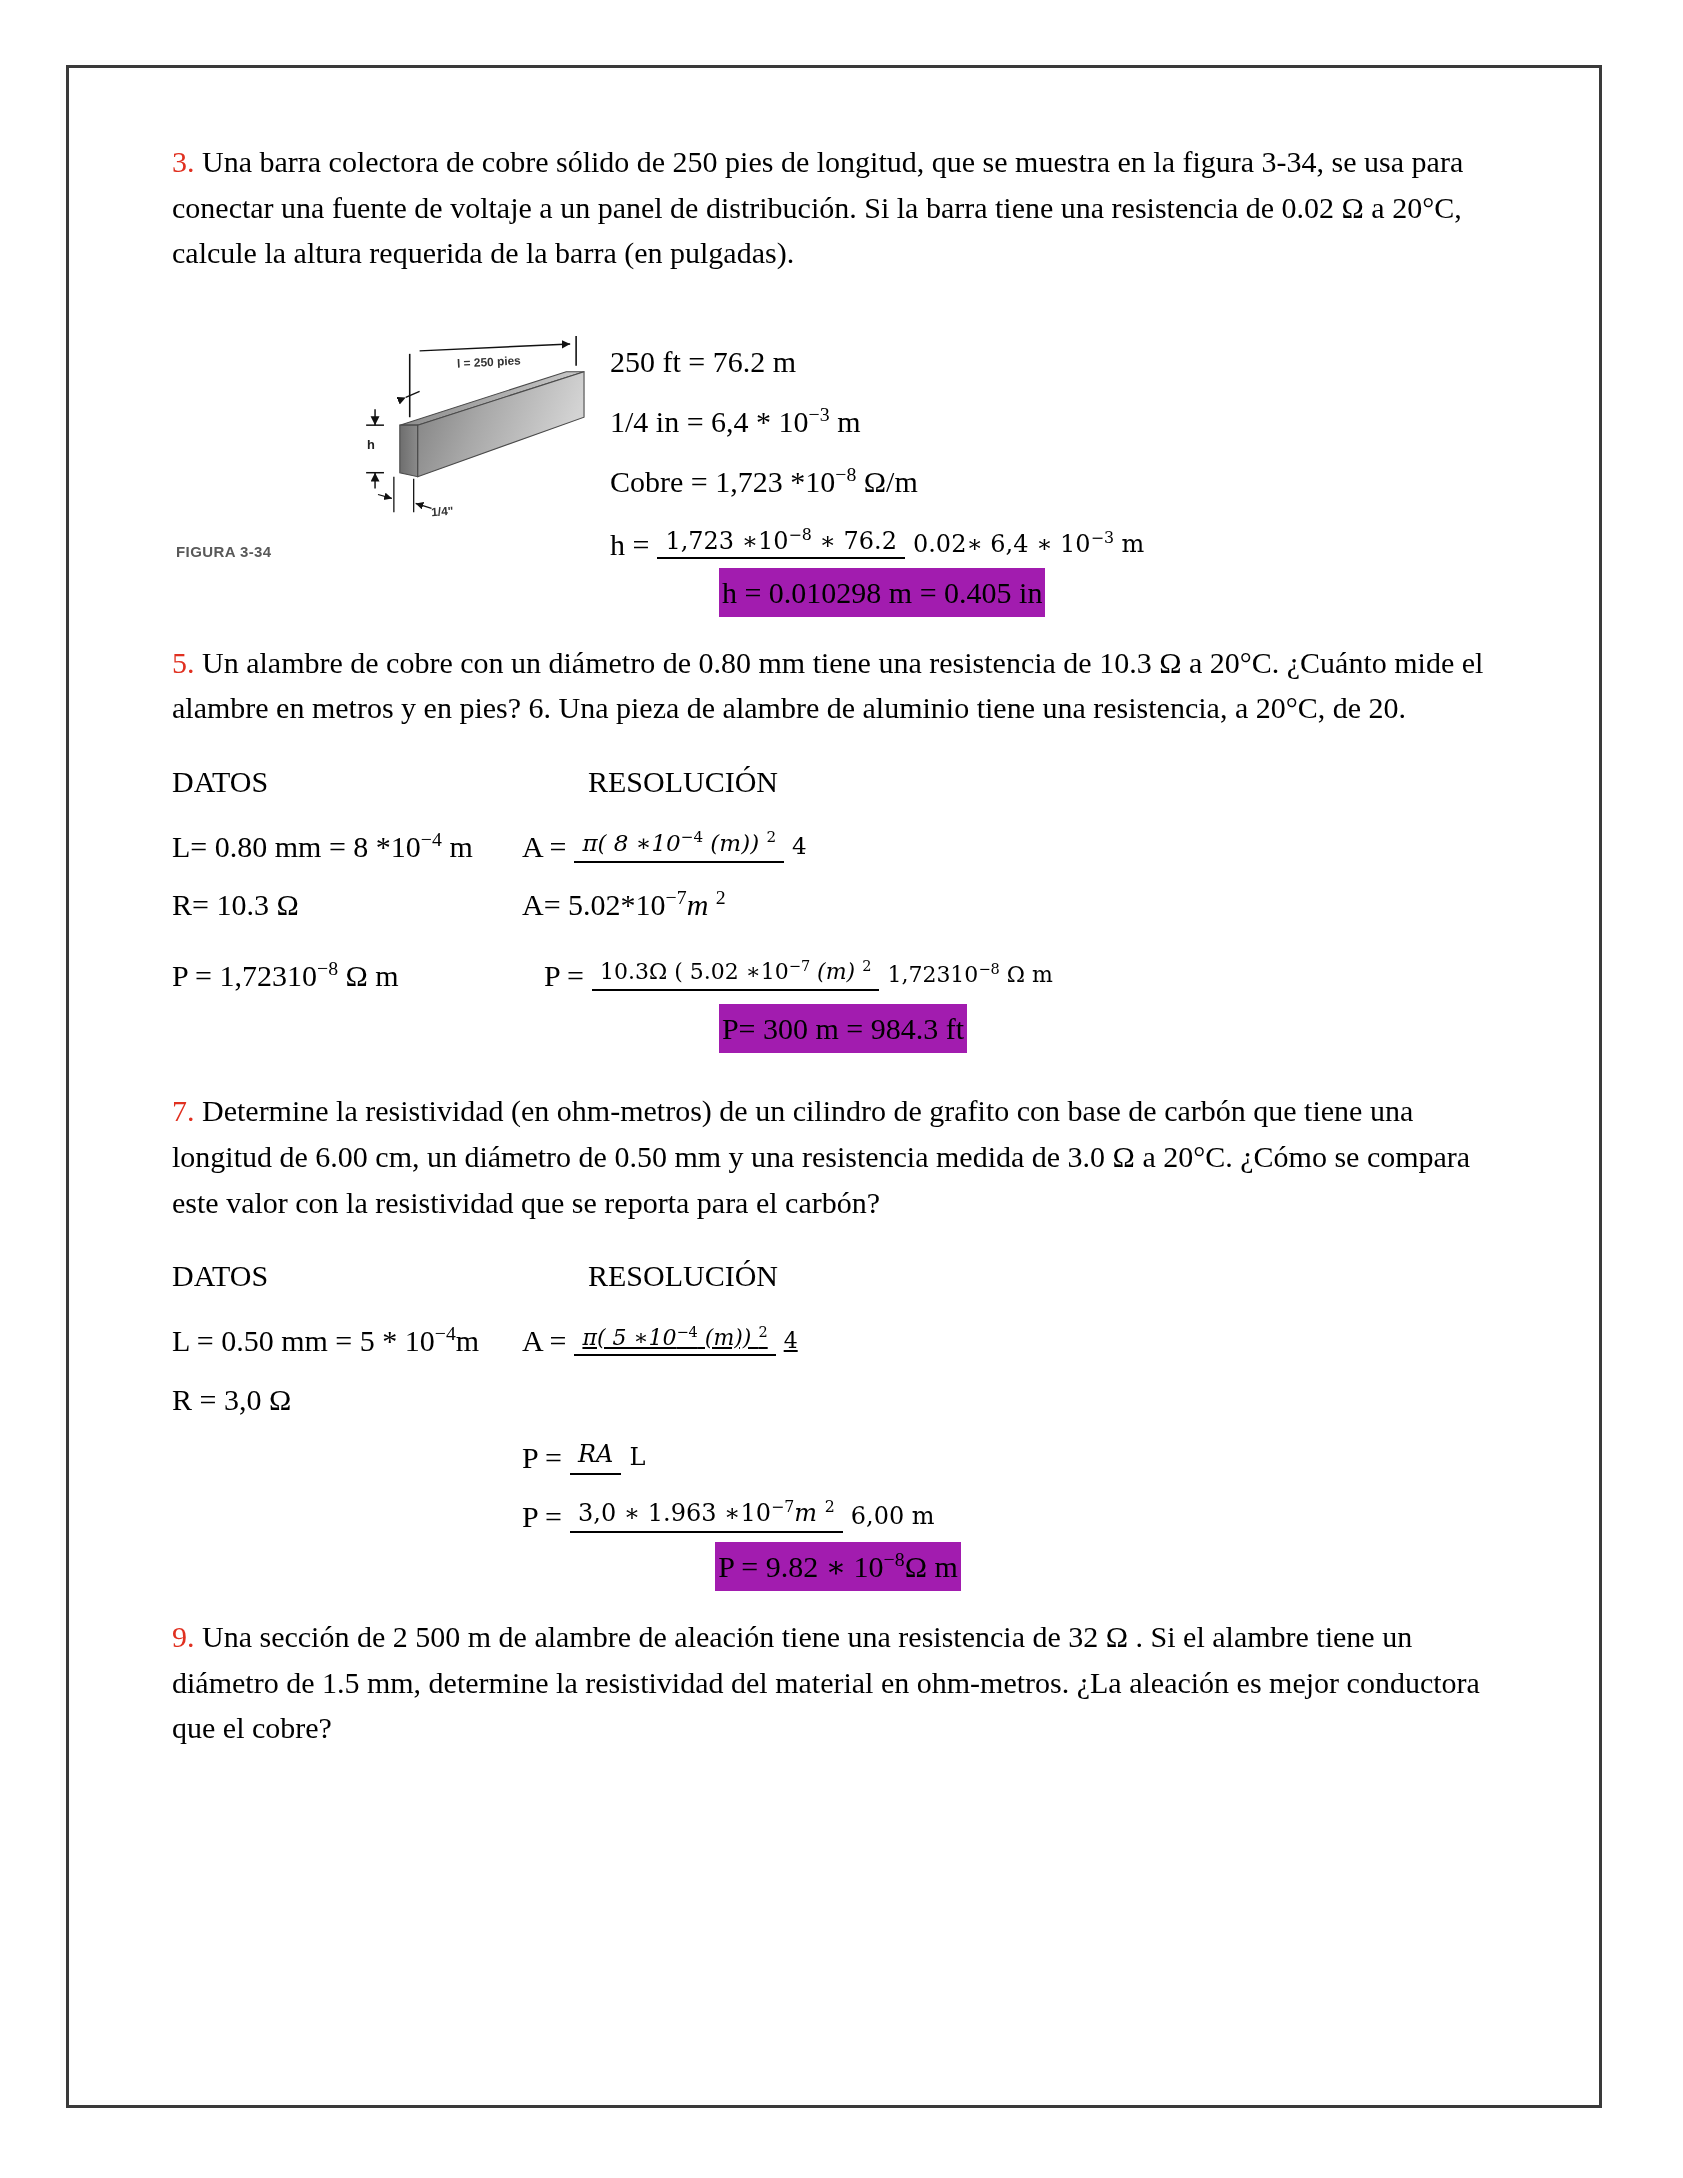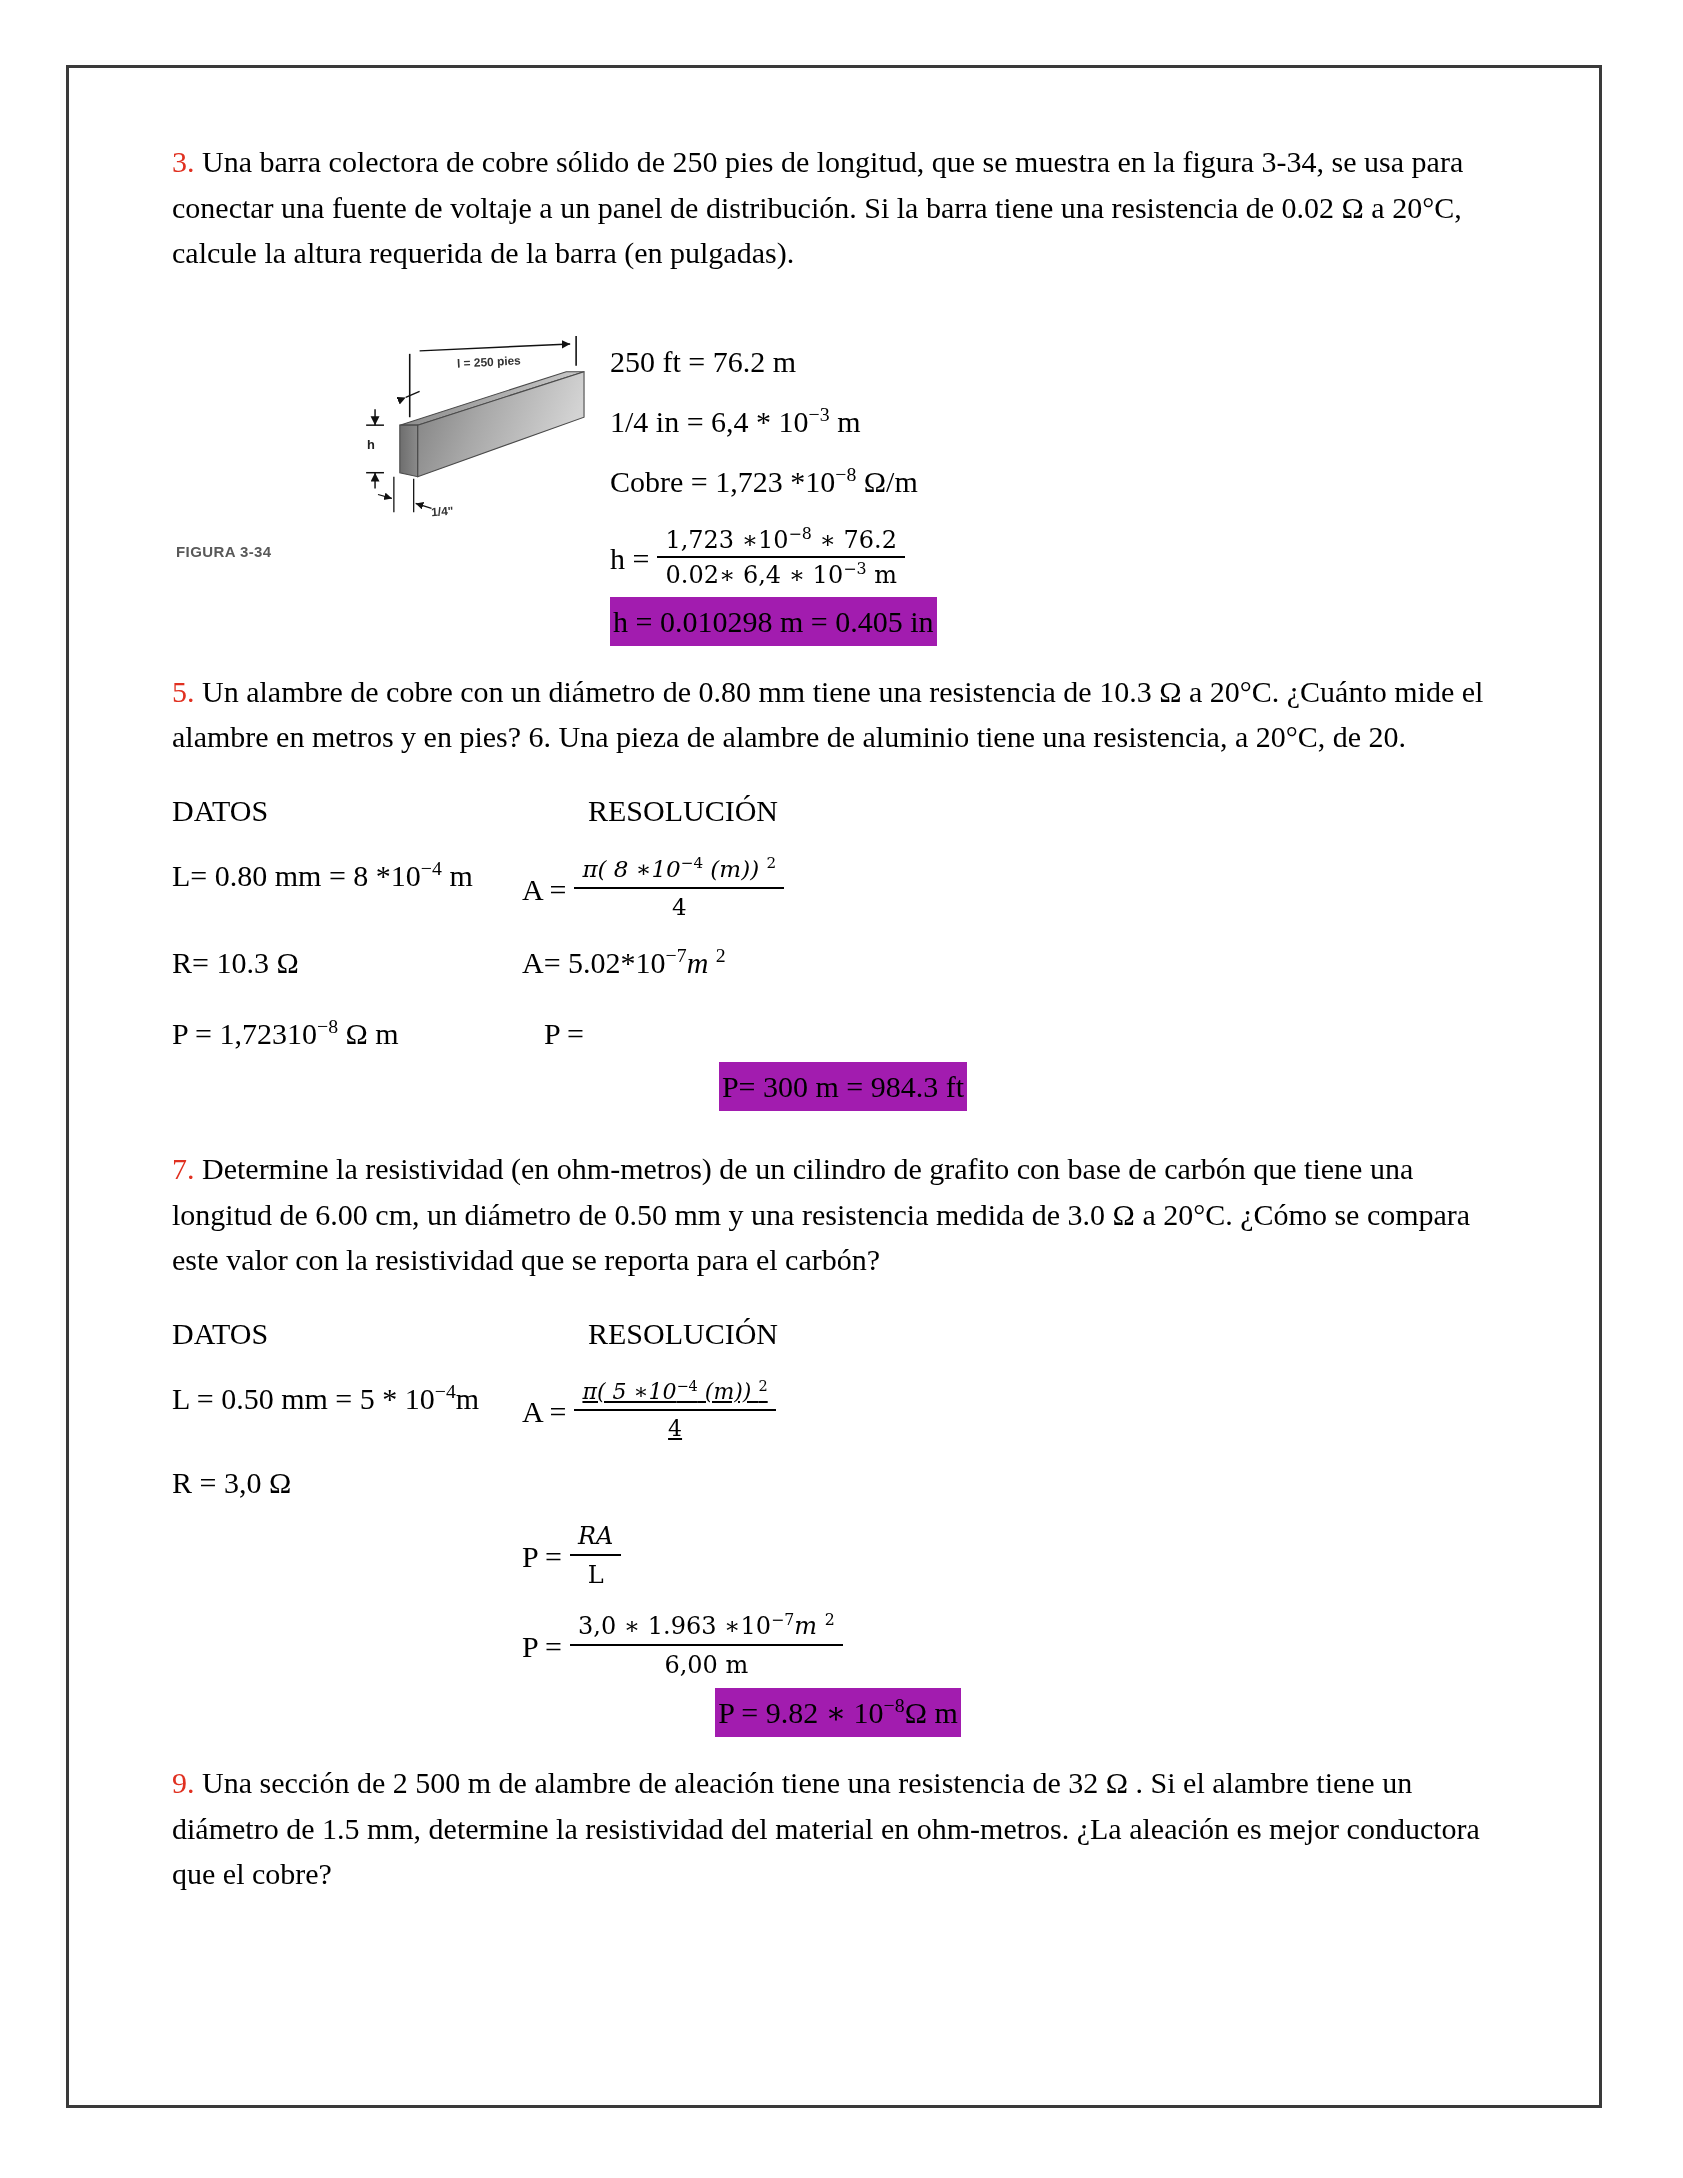--- a/index.html
+++ b/index.html
@@ -75,21 +75,21 @@
   .col-right.indent { padding-left: 8px; }
 
   
   .mathf {
     font-family: "DejaVu Serif", "Liberation Serif", serif;
   }
 
   
   .frac {
     display: inline-flex;
-    flex-direction: column;
+    flex-direction: row;
     vertical-align: middle;
     text-align: center;
     margin: 0 2px;
     position: relative;
     top: -2px;
   }
   .frac > .num {
     padding: 0 8px 2px 8px;
     border-bottom: 2.2px solid #000;
     white-space: nowrap;
@@ -256,20 +256,24 @@
 
     <div class="spacer-md"></div>
 
     <div class="math-row">
       <div class="col-left">
         <span>P = 1,72310</span><sup class="exp">−8</sup><span> Ω m</span>
       </div>
       <div class="col-right" style="padding-left:30px;">
         <span style="display:inline-flex; align-items:center;">
           <span style="margin-right:6px;">P =</span>
+          <span class="frac mathf" style="font-size:22px;">
+            <span class="num"><span>10.3Ω ( 5.02 ∗10</span><sup class="exp">−7</sup><span class="it"> (m) </span><sup class="exp">2</sup></span>
+            <span class="den"><span>1,72310</span><sup class="exp">−8</sup><span> Ω m</span></span>
+          </span>
         </span>
       </div>
     </div>
 
     <div style="text-align:center; font-size:30px; margin-top:16px; padding-left:20px;">
       <span class="hl">P= 300 m = 984.3 ft</span>
     </div>
 
     <div class="spacer-lg"></div>
 

